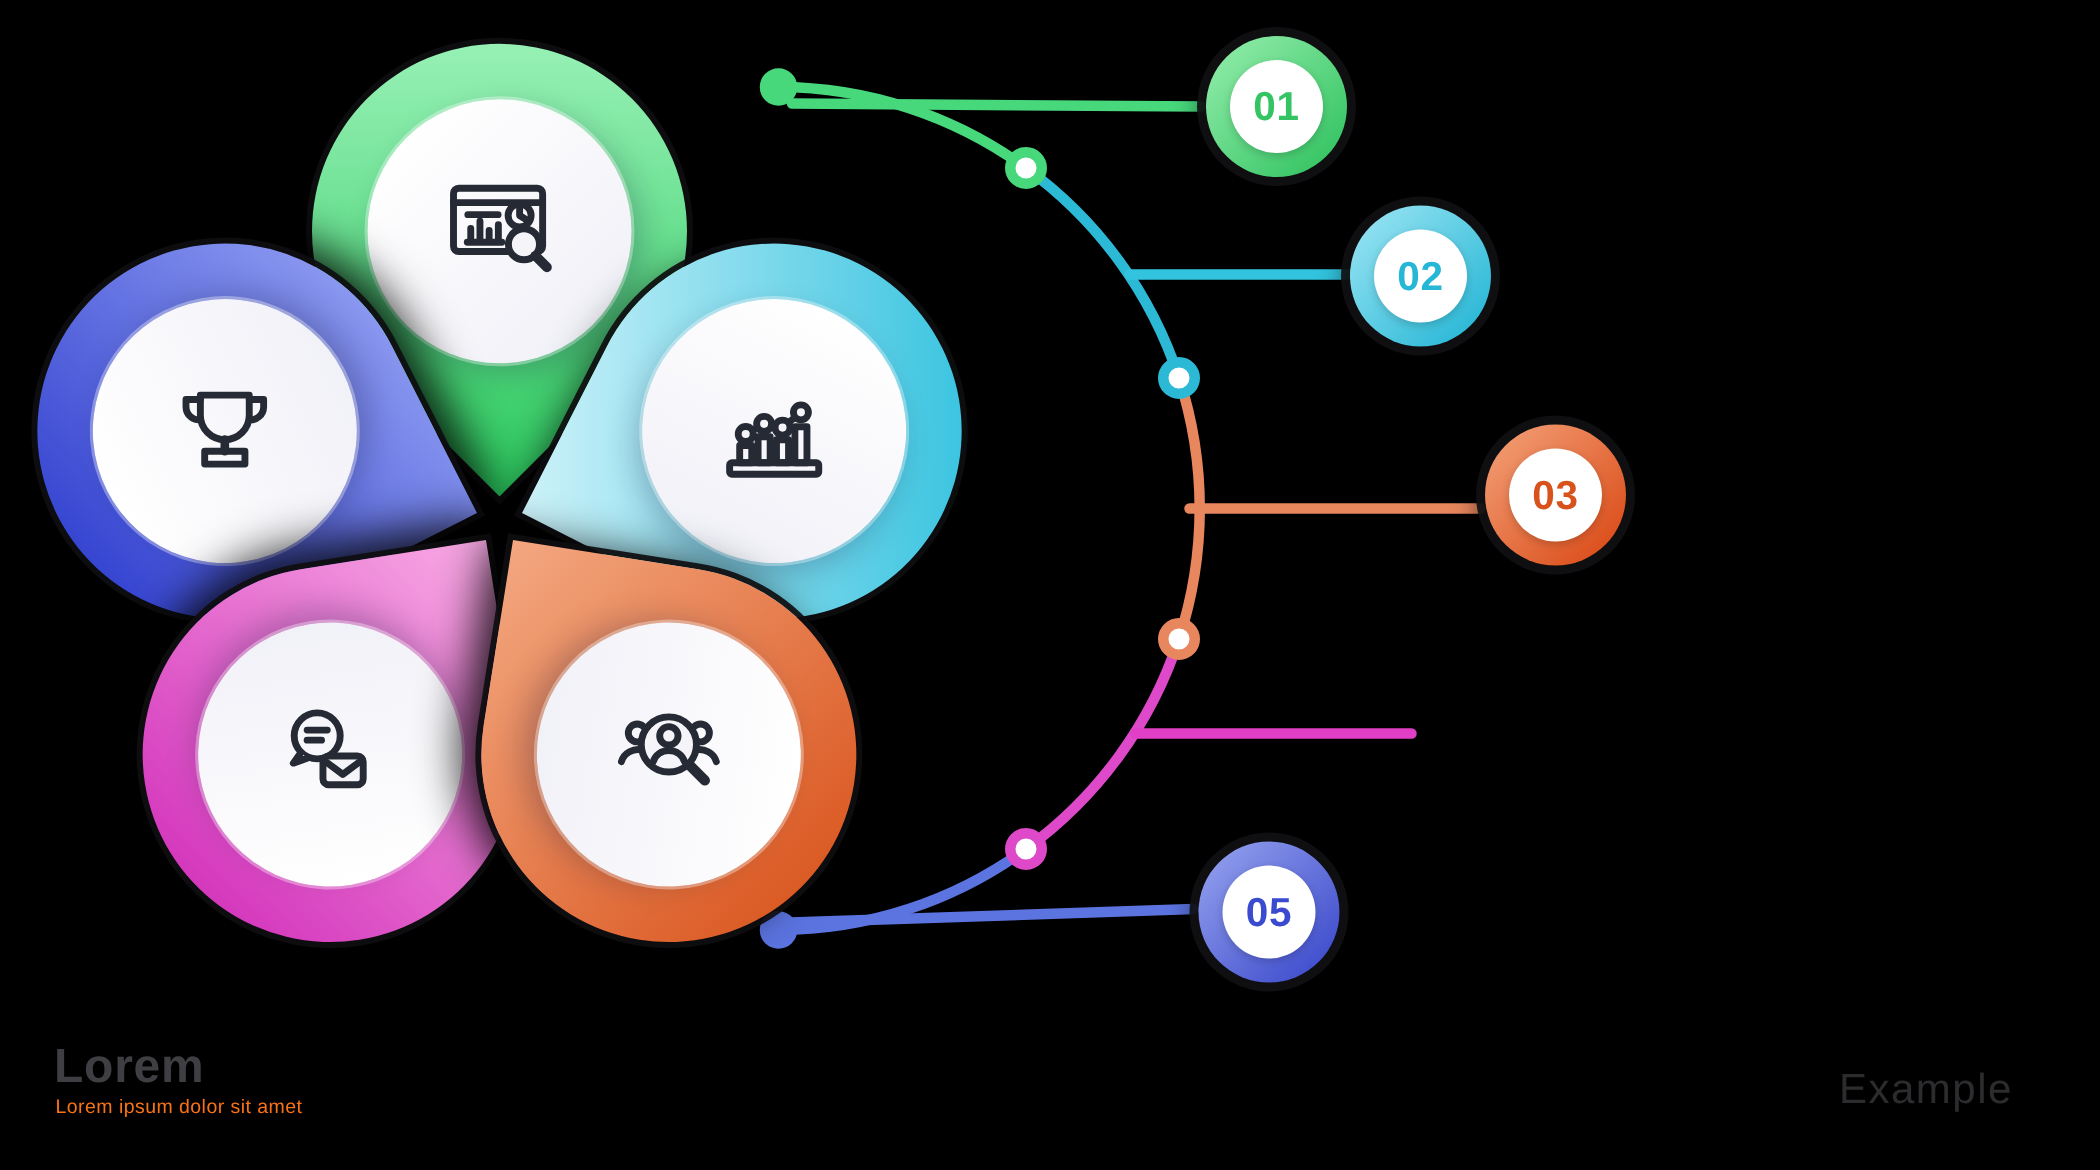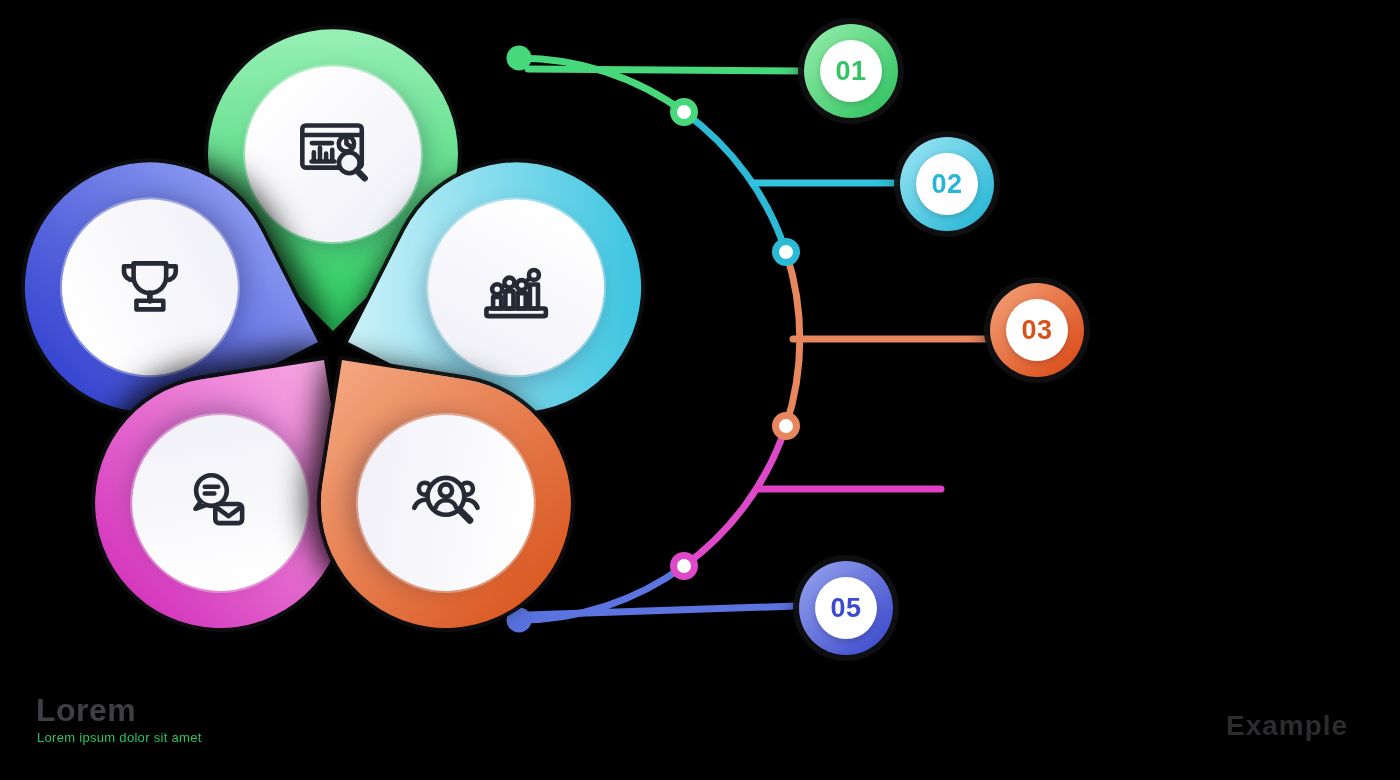--- a/index.html
+++ b/index.html
@@ -50,22 +50,22 @@
   .b3{left:990px;top:283px;background:linear-gradient(135deg,#f4a37b 0%,#d8440f 100%);}
   .b4{left:945px;top:442px;background:linear-gradient(135deg,#f08ae0 0%,#c719a5 100%);}
   .b5{left:799px;top:561px;background:linear-gradient(135deg,#98a5ef 0%,#3543c9 100%);}
   .b1 span{color:#35c463;} .b2 span{color:#26b7d6;} .b3 span{color:#d8531c;}
   .b4 span{color:#c922a8;} .b5 span{color:#3a4bd0;}
 
   
   .footer-title{position:absolute;left:36px;top:692px;font-size:32px;font-weight:800;
         color:#3f3f43;letter-spacing:.5px;z-index:4;}
   .footer-subtitle{position:absolute;left:37px;top:730px;font-size:13px;font-weight:400;
-        color:#22c55e;letter-spacing:.3px;z-index:4;}
-  .footer-right{position:absolute;left:1226px;top:710px;font-size:28px;font-weight:700;
+        color:#f97316;letter-spacing:.3px;z-index:4;}
+  .footer-right{position:absolute;left:1226px;top:710px;font-size:28px;font-weight:400;
         color:#2c2c2f;letter-spacing:1px;z-index:4;}
 </style>
 </head>
 <body>
 
 <div id="canvas">
 
   <svg id="arc-svg" width="1400" height="780" viewBox="0 0 1400 780">
     <g fill="none" stroke-linecap="round" stroke-width="7">
       <path d="M519 58 A281 281 0 0 1 684 112" stroke="#47d87c"></path>

